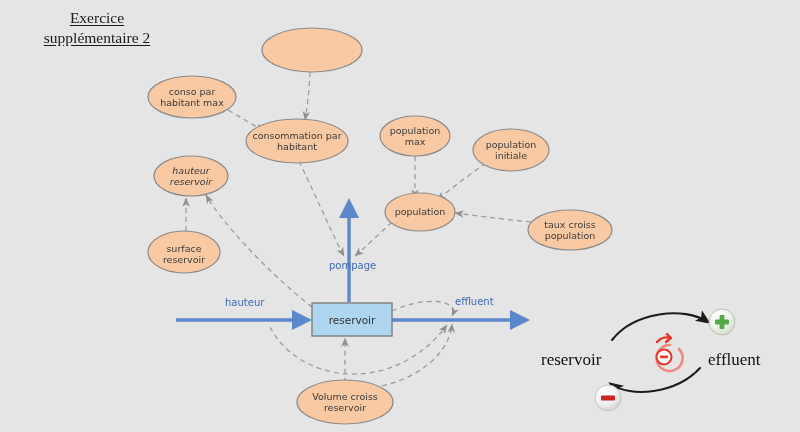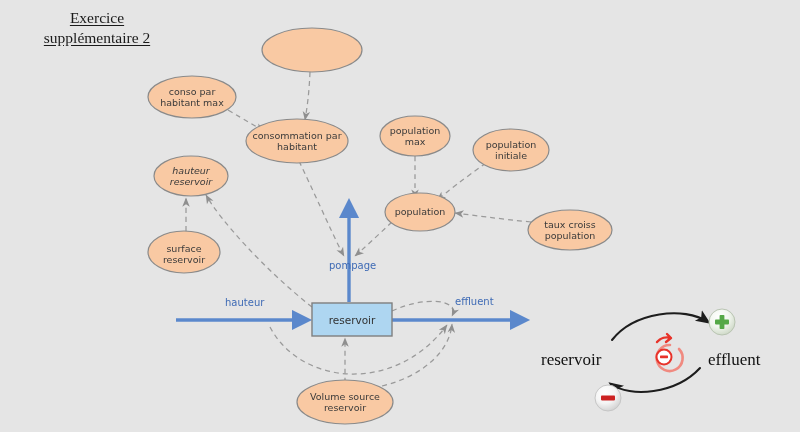--- a/index.html
+++ b/index.html
@@ -177,21 +177,21 @@
 reservoir</div>
   <div class="node-label" style="left:148px;top:233px;width:72px;height:42px;text-align:center;">surface
 reservoir</div>
   <div class="node-label" style="left:380px;top:116px;width:70px;height:40px;">population
 max</div>
   <div class="node-label" style="left:473px;top:129px;width:76px;height:42px;">population
 initiale</div>
   <div class="node-label" style="left:385px;top:193px;width:70px;height:38px;">population</div>
   <div class="node-label" style="left:528px;top:210px;width:84px;height:40px;">taux croiss
 population</div>
-  <div class="node-label" style="left:297px;top:380px;width:96px;height:44px;">Volume source
+  <div class="node-label" style="left:297px;top:380px;width:96px;height:44px;">Volume croiss
 reservoir</div>
 
   <div class="stock-label" style="left:312px;top:303px;width:80px;height:33px;">reservoir</div>
 
   <div class="flow-label" style="left:225px;top:297px;">hauteur</div>
   <div class="flow-label" style="left:455px;top:296px;">effluent</div>
   <div class="flow-label" style="left:329px;top:250px;margin-top:10px;">pompage</div>
 
   <div class="loop-text" style="left:541px;top:350px;">reservoir</div>
   <div class="loop-text" style="left:708px;top:350px;">effluent</div>

